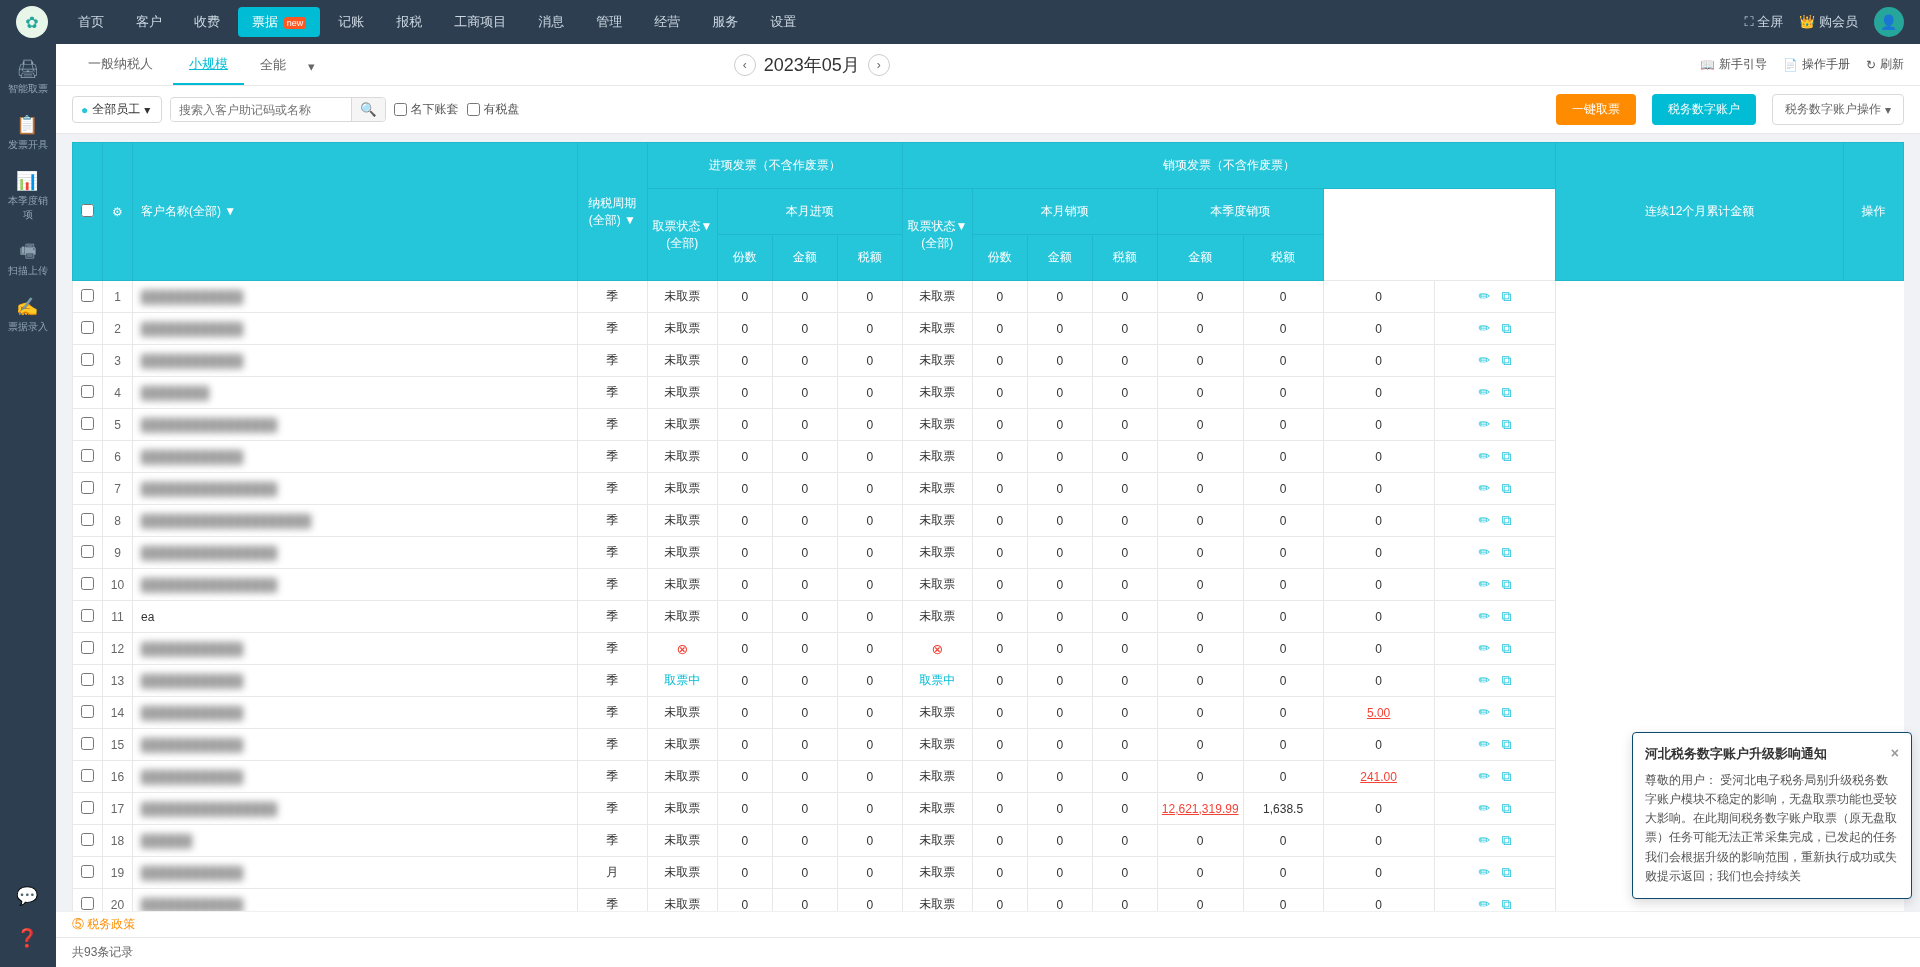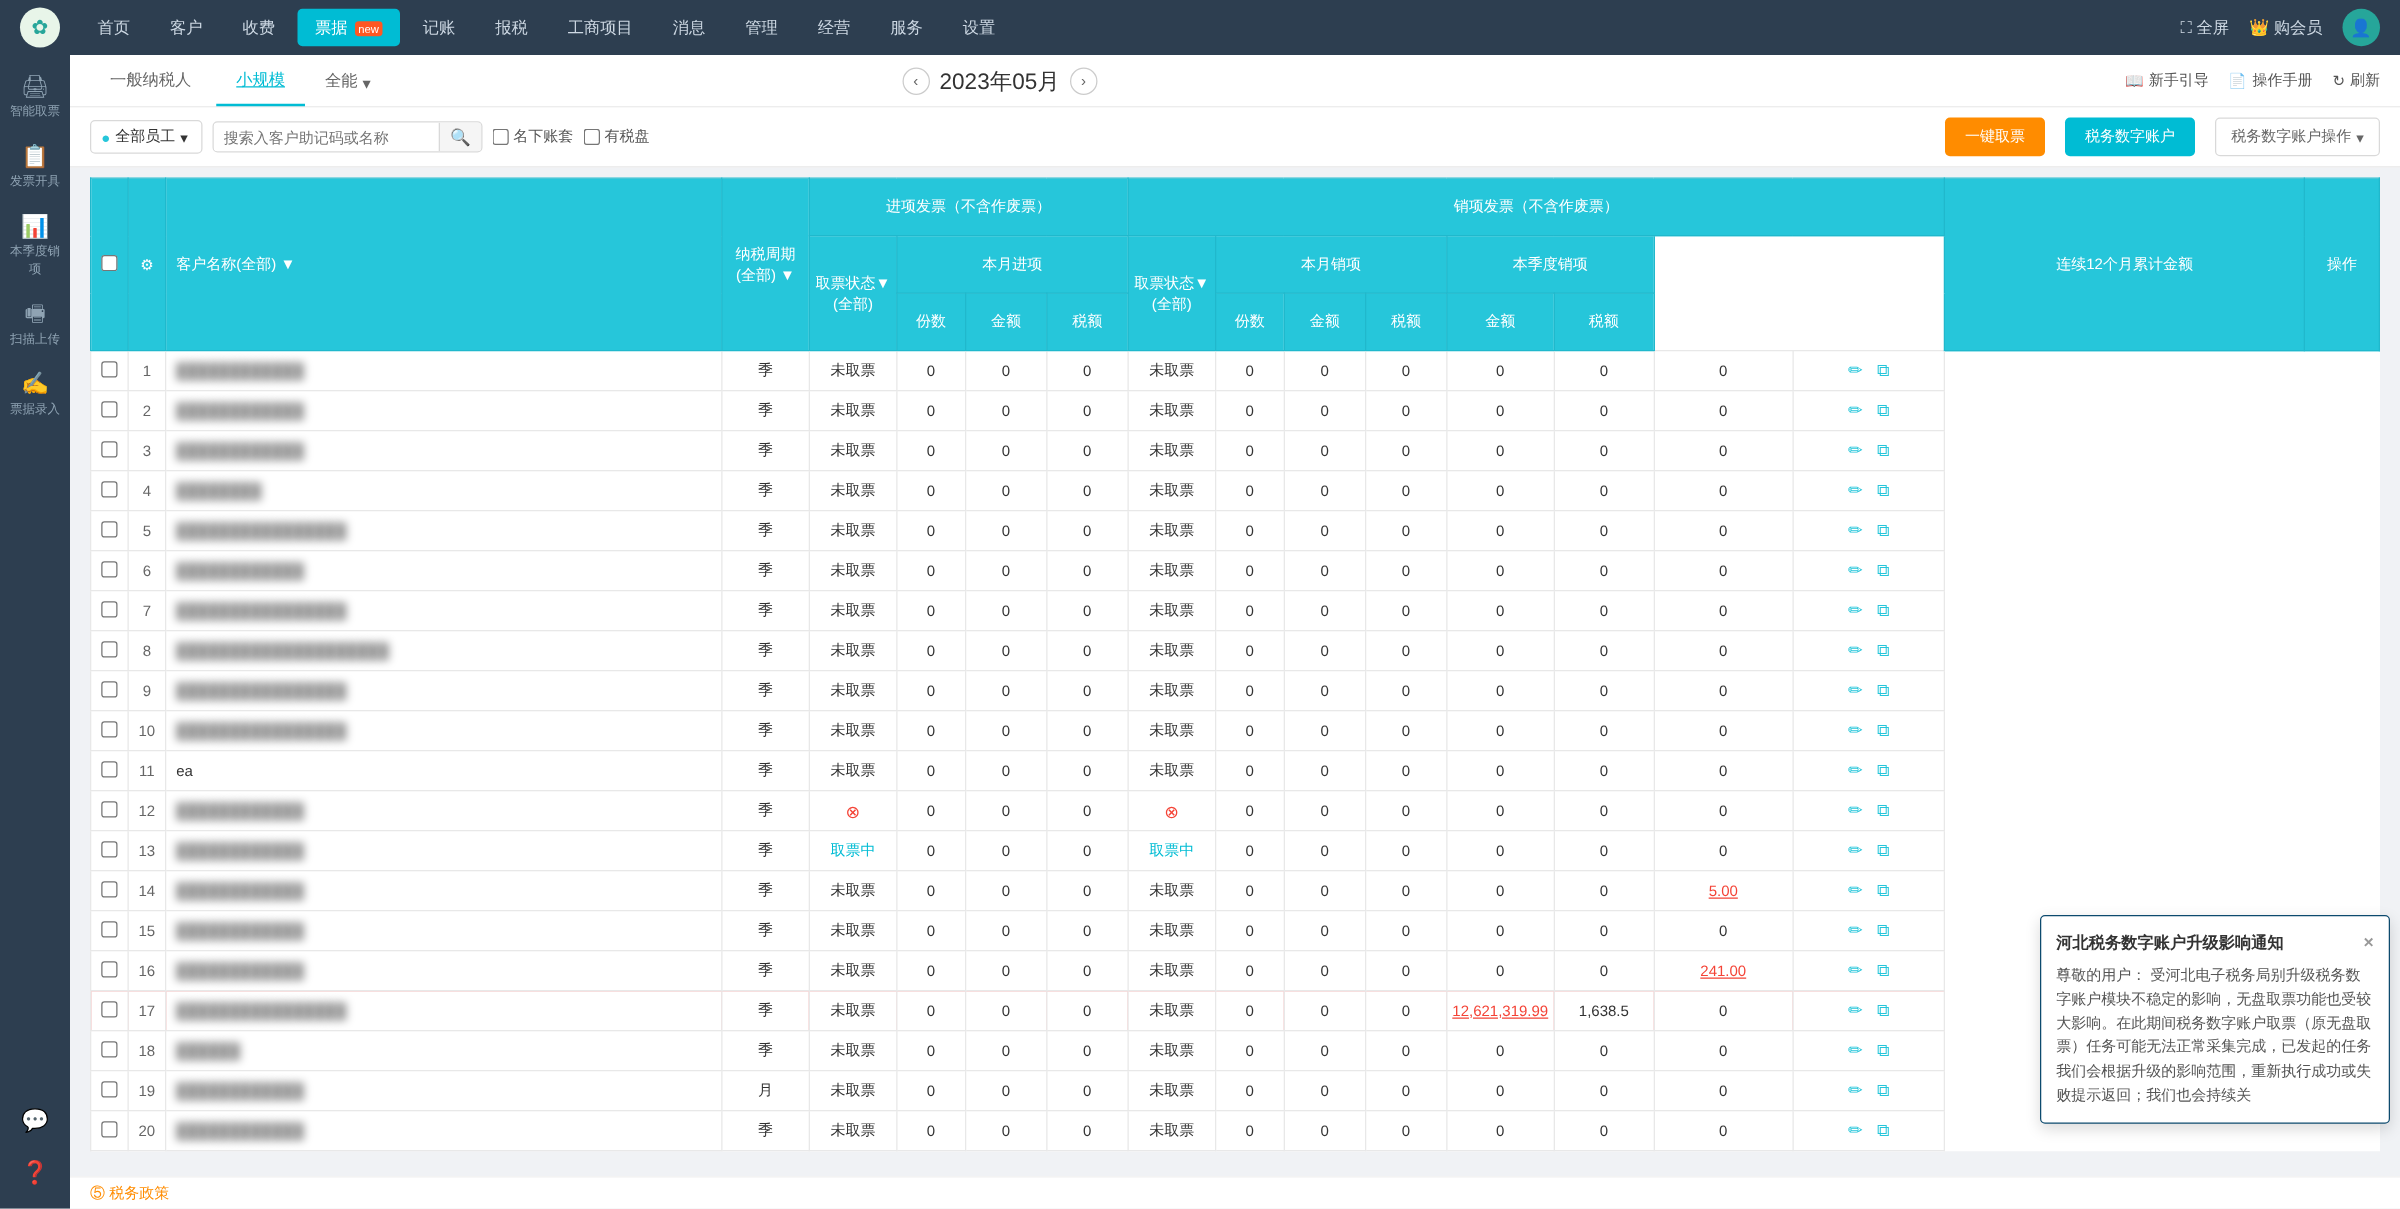--- a/index.html
+++ b/index.html
@@ -22,21 +22,21 @@
     .sidebar-bottom { margin-top: auto; display: flex; flex-direction: column; align-items: center; gap: 8px; padding-bottom: 12px; }
     .sidebar-bottom-item { color: #8fa3b3; font-size: 18px; cursor: pointer; padding: 6px; }
 
     
     .main { flex: 1; background: #f0f2f5; display: flex; flex-direction: column; overflow: hidden; }
 
     
     .sub-nav { background: #fff; padding: 0 16px; display: flex; align-items: center; border-bottom: 1px solid #e8e8e8; height: 42px; gap: 4px; }
     .sub-tab { padding: 10px 16px; cursor: pointer; font-size: 13px; color: #666; border-bottom: 2px solid transparent; }
     .sub-tab.active { color: #00bcd4; border-bottom: 2px solid #00bcd4; font-weight: 500; text-decoration: underline; }
-    .quanbu-tab { display: flex; align-items: flex-end; gap: 4px; padding: 10px 12px; cursor: pointer; color: #666; font-size: 13px; }
+    .quanbu-tab { display: flex; align-items: flex-end; gap: 22px; padding: 10px 12px; cursor: pointer; color: #666; font-size: 13px; }
     .period-arrow { background: none; border: 1px solid #ccc; border-radius: 50%; width: 22px; height: 22px; cursor: pointer; display: flex; align-items: center; justify-content: center; color: #666; font-size: 12px; }
     .period-text { font-size: 18px; font-weight: 500; color: #333; }
 
     
     .action-bar { background: #fff; padding: 8px 16px; display: flex; align-items: center; gap: 8px; border-bottom: 1px solid #e8e8e8; }
     .employee-select { display: flex; align-items: center; gap: 4px; border: 1px solid #d9d9d9; border-radius: 4px; padding: 4px 8px; background: #fff; cursor: pointer; font-size: 12px; color: #333; min-width: 90px; }
     .search-input-wrap { display: flex; align-items: center; border: 1px solid #d9d9d9; border-radius: 4px; overflow: hidden; }
     .search-input { border: none; outline: none; padding: 4px 8px; font-size: 12px; width: 180px; }
     .search-btn { background: #f5f5f5; border: none; border-left: 1px solid #d9d9d9; padding: 4px 8px; cursor: pointer; color: #666; }
     .checkbox-wrap { display: flex; align-items: center; gap: 4px; font-size: 12px; color: #555; cursor: pointer; }
@@ -650,20 +650,23 @@
       <button class="op-btn">⧉</button>
     </td>
   </tr>
           </tbody>
       </table>
     </div>
 
     <div class="bottom-link">
       <span>⑤ 税务政策</span>
     </div>
+    <div class="table-footer">
+      <span>共93条记录</span>
+    </div>
 
   </div>
 </div>
 
 <div class="notification-popup">
   <div class="notification-title">
     <span>河北税务数字账户升级影响通知</span>
     <span class="close-btn">×</span>
   </div>
   <div class="notification-body">尊敬的用户：

